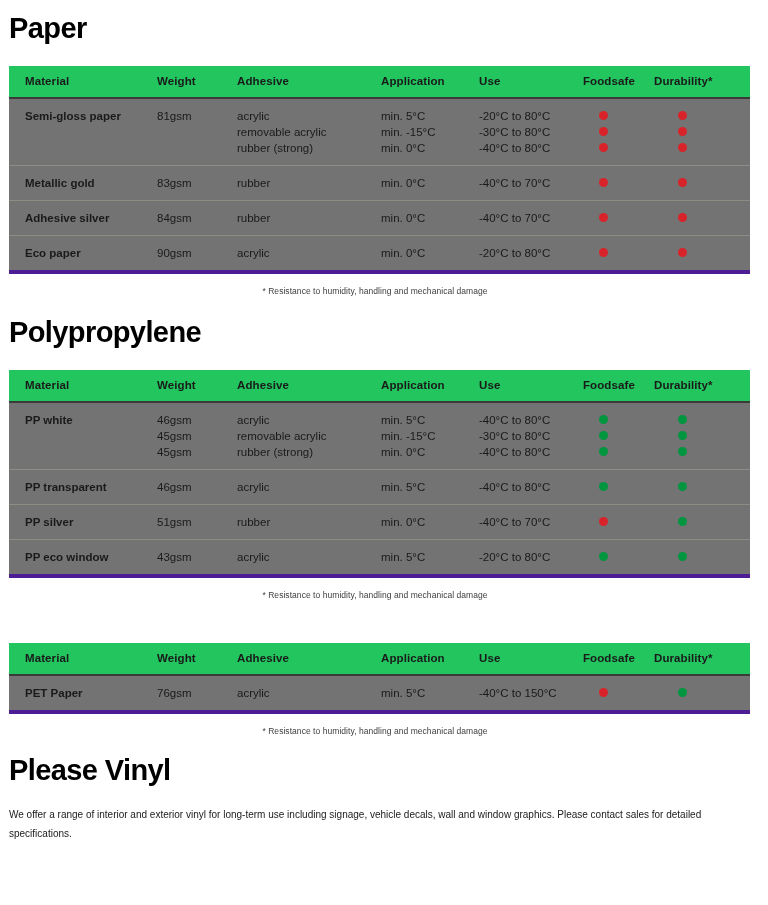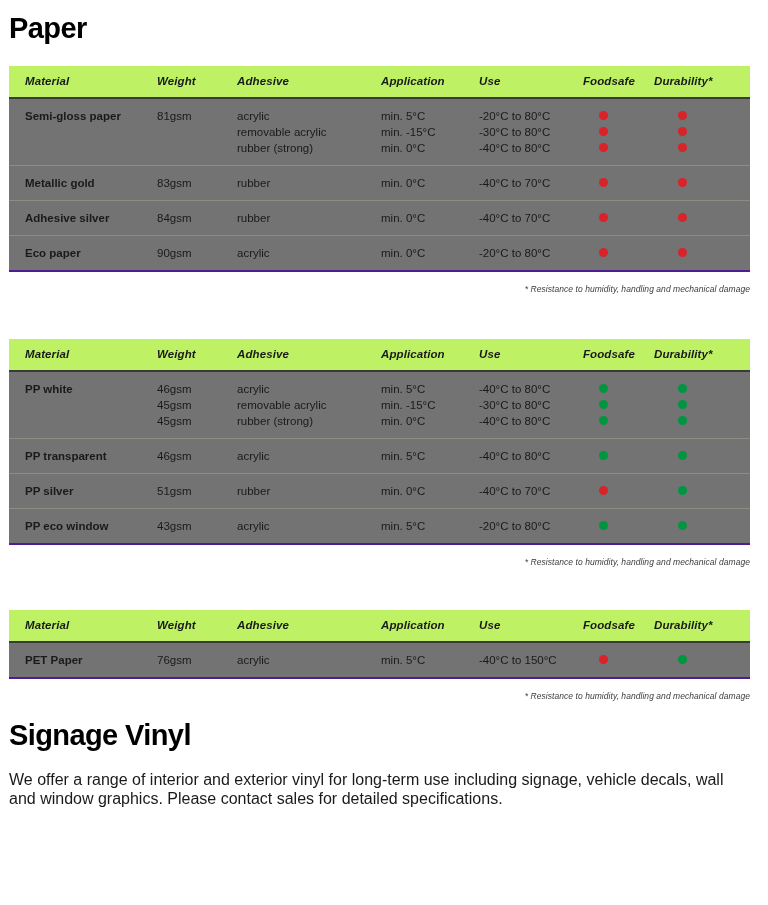--- a/index.html
+++ b/index.html
@@ -36,22 +36,21 @@
 
   
   .spec-table {
     width: 741px;
     margin-left: 9px;
     border-collapse: collapse;
     table-layout: fixed;
   }
 
   .spec-table thead tr {
-    background: #bef264;
-    font-style: italic;
+    background: #22c55e;
   }
 
   .spec-table thead th {
     font-size: 11.5px;
     font-weight: bold;
     text-align: left;
     color: #1a1a1a;
     padding: 9px 0 10px 0;
     letter-spacing: 0.1px;
     vertical-align: middle;
@@ -73,21 +72,21 @@
   .spec-table tbody tr.data-row td {
     font-size: 11.5px;
     color: #1a1a1a;
     vertical-align: top;
     padding: 9px 0 9px 0;
     line-height: 16px;
     border-bottom: 1px solid #8d8d85;
   }
 
   .spec-table tbody tr.data-row:last-child td {
-    border-bottom: 2px solid #4c1d95;
+    border-bottom: 4px solid #4c1d95;
   }
 
   .spec-table tbody tr.data-row td.first {
     padding-left: 16px;
     font-weight: bold;
   }
 
   
   col.c-material    { width: 148px; }
   col.c-weight      { width:  80px; }
@@ -120,29 +119,28 @@
   .dot.green { background: #009640; }
 
   
   td.dur .dot-stack { padding-left: 24px; }
   th.dur, th.food { }
 
   
   .footnote {
     font-size: 8.5px;
     color: #3d3d3d;
-    text-align: right;
+    text-align: center;
     padding-right: 18px;
     letter-spacing: 0.05px;
-    font-style: italic;
   }
 
   
   .body-copy {
-    font-size: 16px;
+    font-size: 10px;
     line-height: 19px;
     color: #1a1a1a;
     padding-left: 9px;
     max-width: 752px;
   }
 
   
   .sp-top-paper   { height: 14px; }
   .sp-h-to-table  { height: 23px; }
   .sp-table-to-fn { height: 12px; }
@@ -297,20 +295,21 @@
           </td>
       </tr>
     </tbody>
   </table>
 
   <div class="sp-table-to-fn"></div>
   <div class="footnote">* Resistance to humidity, handling and mechanical damage</div>
 
   <div class="sp-fn-to-h"></div>
 
+  <h1 class="section-heading">Polypropylene</h1>
 
   <div class="sp-h-to-table"></div>
 
   <table class="spec-table">
     <colgroup>
       <col class="c-material">
         <col class="c-weight">
         <col class="c-adhesive">
       <col class="c-application">
         <col class="c-use">
@@ -506,19 +505,19 @@
           </td>
       </tr>
     </tbody>
   </table>
 
   <div class="sp-table-to-fn"></div>
   <div class="footnote">* Resistance to humidity, handling and mechanical damage</div>
 
   <div class="sp-fn-to-h2"></div>
 
-  <h1 class="section-heading">Signage Vinyl</h1>
+  <h1 class="section-heading">Please Vinyl</h1>
 
   <div class="sp-h-to-copy"></div>
 
   <p class="body-copy">We offer a range of interior and exterior vinyl for long-term use including signage, vehicle decals, wall and window graphics. Please contact sales for detailed specifications.</p>
 
 </div>
 
 </body></html>

